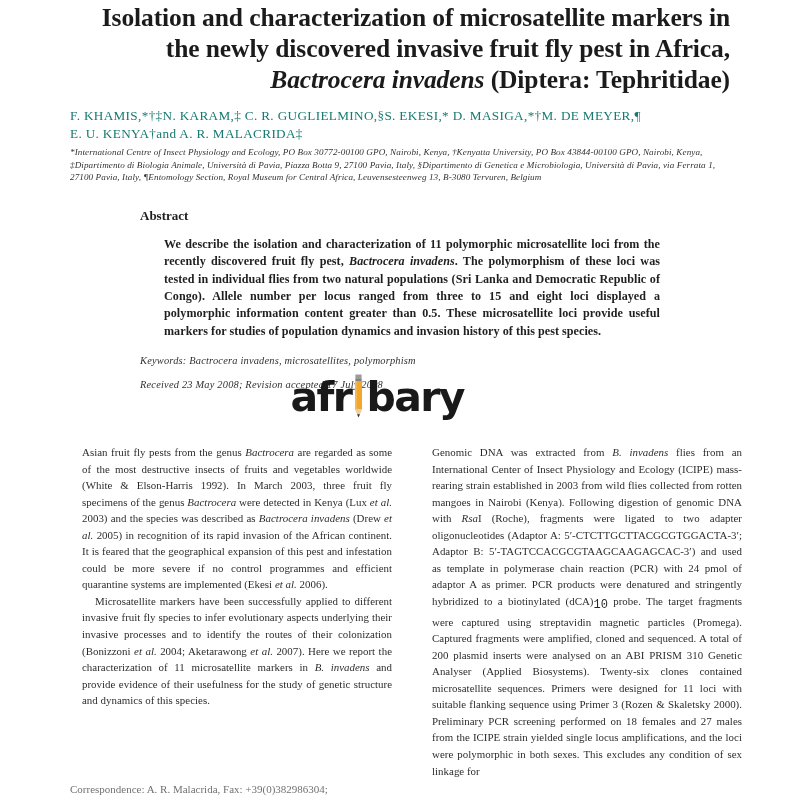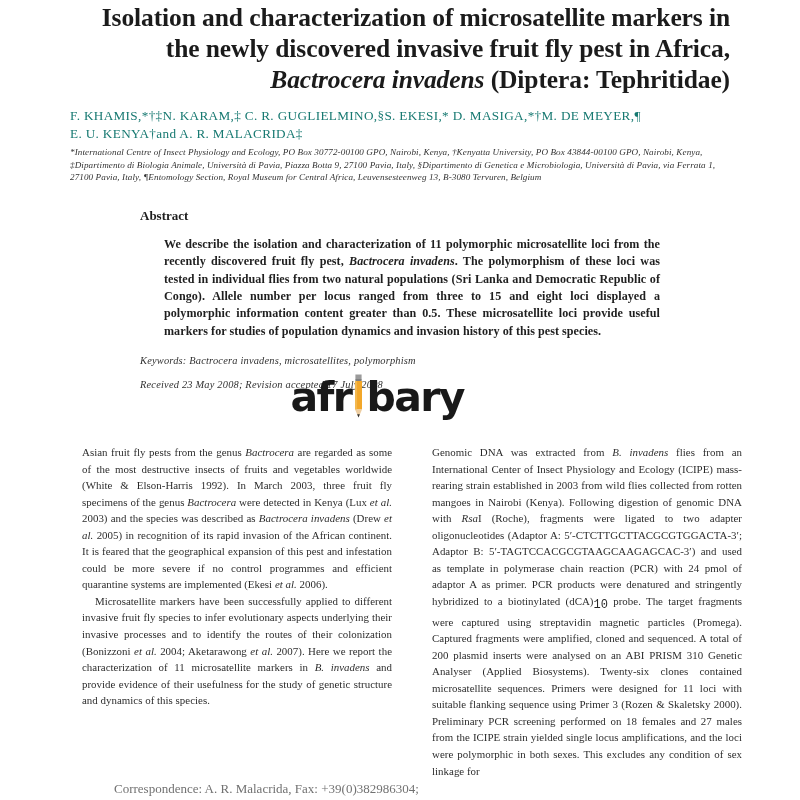--- a/index.html
+++ b/index.html
@@ -170,27 +170,26 @@
     vertical-align: sub;
     font-family: Liberation Mono, monospace;
   }
 
   
   .footnote {
     position: absolute;
     left: 70px;
     top: 783px;
     width: 310px;
-    font-size: 13px;
+    font-size: 11px;
     line-height: 12px;
     color: #6e6e6e;
     overflow: hidden;
     height: 13px;
     filter: blur(0.35px);
-    margin-left: 44px;
   }
 </style>
 </head>
 <body>
 
 <div class="page">
 
   <h1 class="title">
     <span>Isolation and characterization of microsatellite markers in</span><br>
     <span>the newly discovered invasive fruit fly pest in Africa,</span><br>

